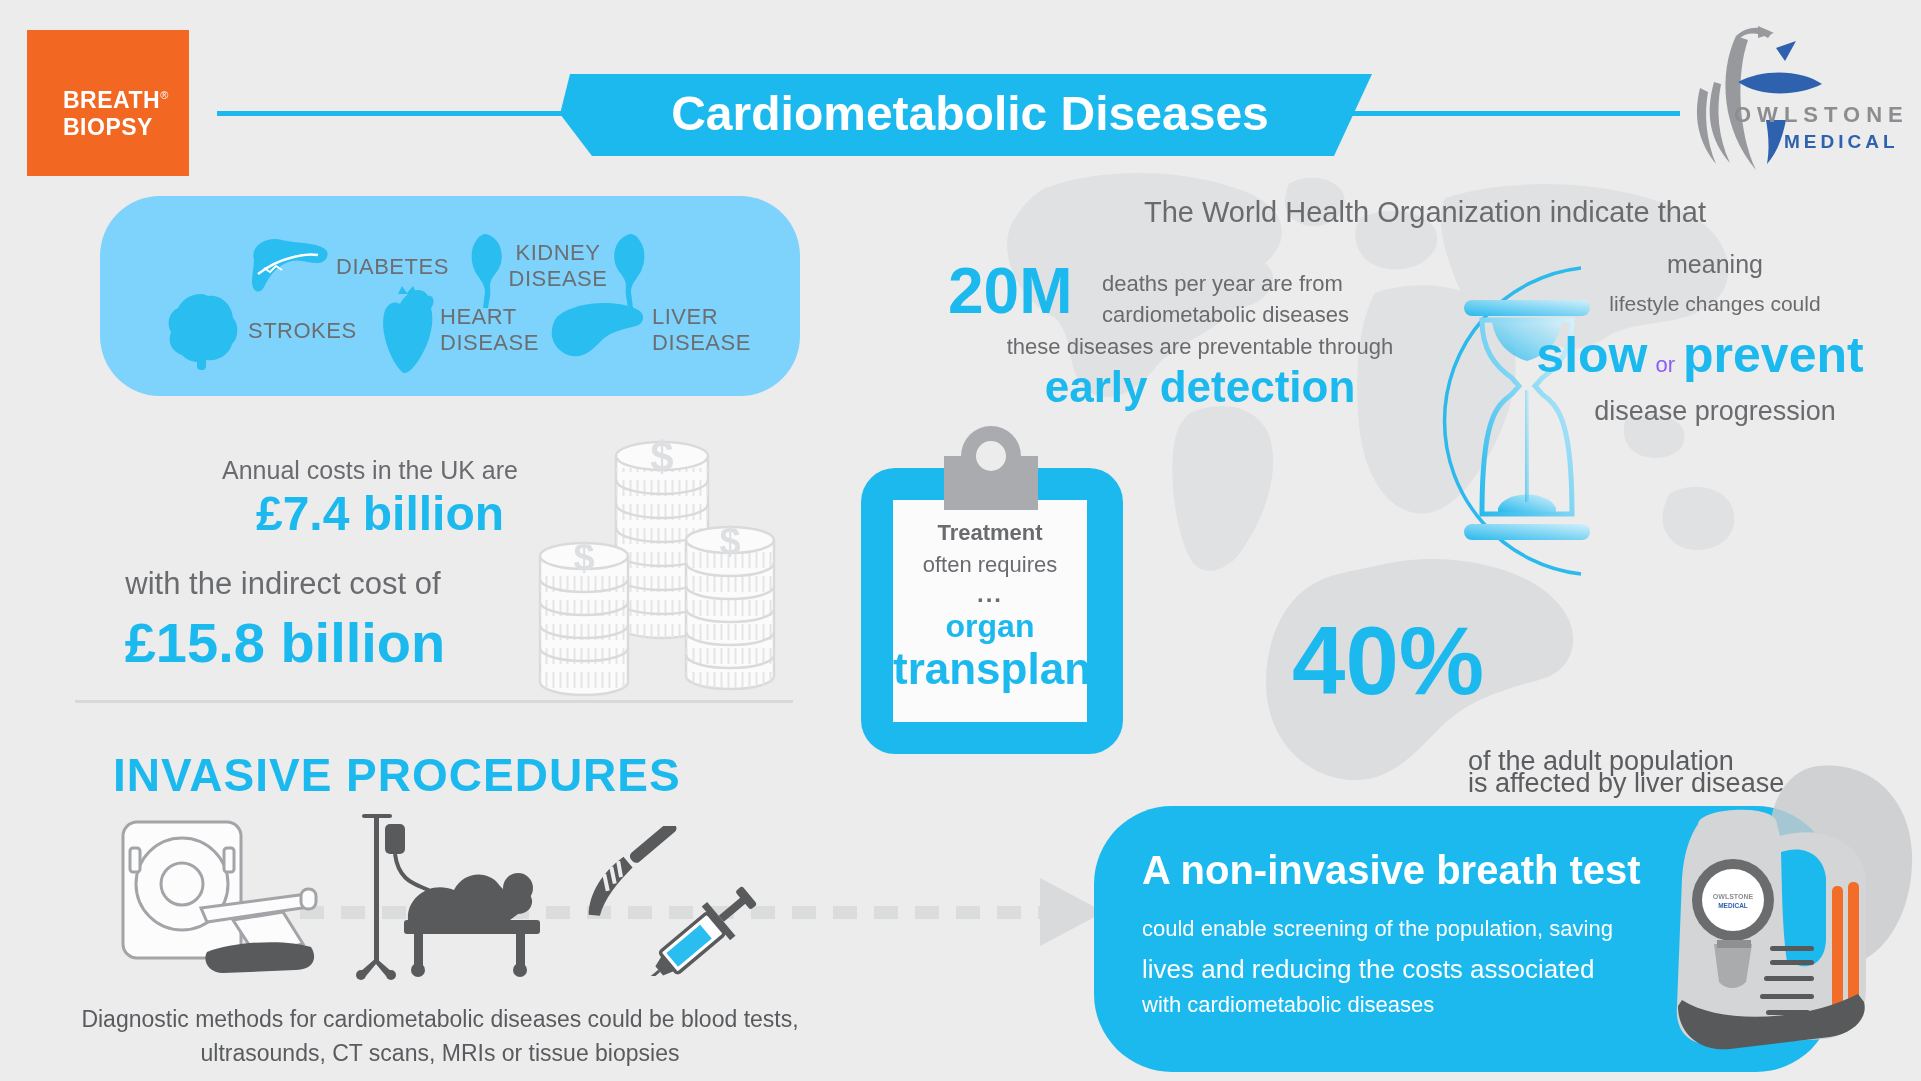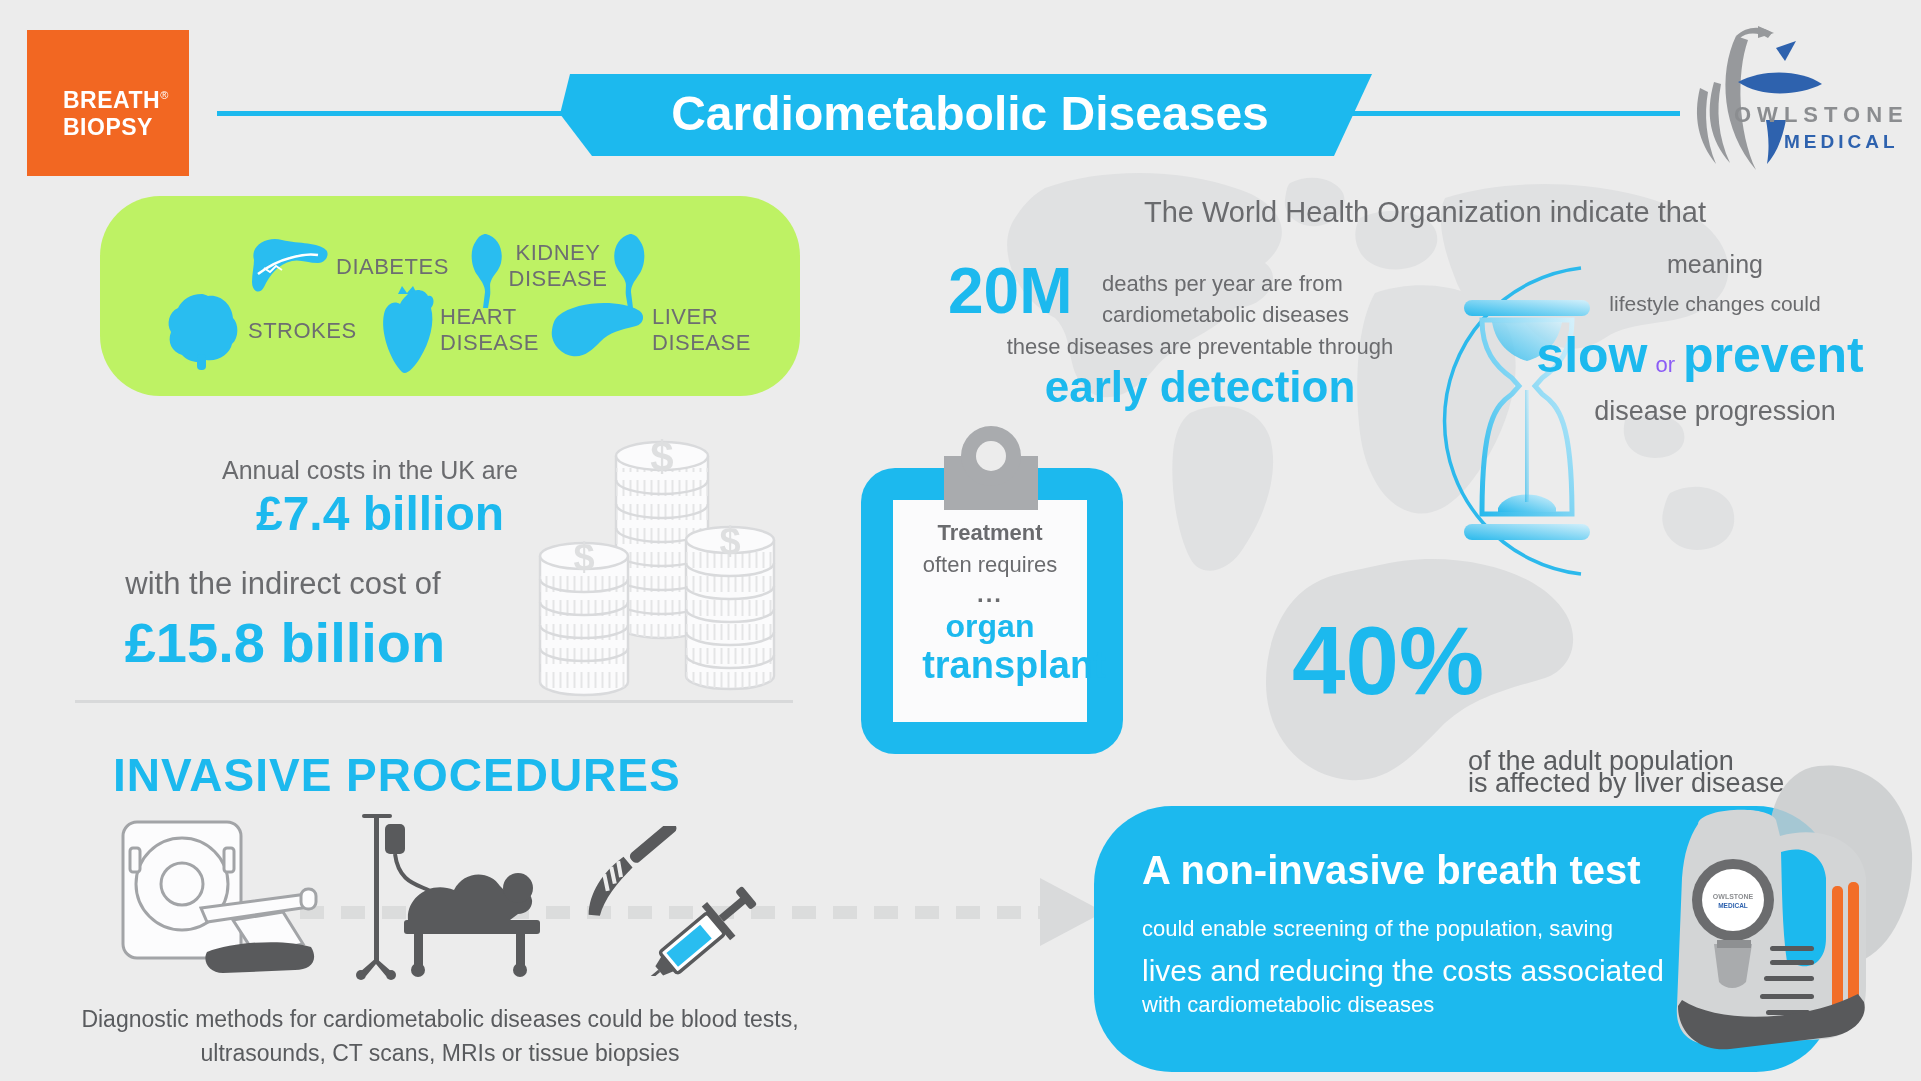--- a/index.html
+++ b/index.html
@@ -12,21 +12,21 @@
   
   .brandbox{left:27px;top:30px;width:162px;height:146px;background:#F26722;}
   .brandbox .txt{position:absolute;left:36px;top:52px;color:#fff;font-size:23px;font-weight:700;line-height:27px;letter-spacing:.5px;}
   .brandbox sup{font-size:11px;font-weight:400;}
   .hline{height:5px;background:#1CB9EE;top:111px;}
   .banner-title{left:610px;top:86px;width:720px;text-align:center;color:#fff;font-size:48px;font-weight:700;}
   .owl-word1{font-size:22px;font-weight:700;letter-spacing:6px;fill:#8B8D90;}
   .owl-word2{font-size:19px;font-weight:700;letter-spacing:4px;fill:#2E62AE;}
 
   
-  .dpanel{left:100px;top:196px;width:700px;height:200px;background:#bef264;border-radius:60px;}
+  .dpanel{left:100px;top:196px;width:700px;height:200px;background:#7dd3fc;border-radius:60px;}
   .dlabel{position:absolute;font-size:22px;letter-spacing:.5px;color:#6D6E71;line-height:26px;}
 
   
   .who-intro{left:1000px;top:196px;width:850px;font-size:29px;}
   .deaths-val{left:948px;top:254px;font-size:64px;font-weight:700;}
   .deaths-cap{left:1102px;top:268px;font-size:22px;line-height:31px;}
   .preventable{left:930px;top:334px;width:540px;font-size:22px;}
   .earlydet{left:930px;top:362px;width:540px;font-size:44px;font-weight:700;}
   .meaning{left:1560px;top:250px;width:310px;font-size:25px;}
   .lifestyle{left:1540px;top:292px;width:350px;font-size:21px;}
@@ -41,41 +41,41 @@
   .costs-ind{left:75px;top:610px;width:420px;font-size:56px;font-weight:700;}
   .divider{left:75px;top:700px;width:718px;height:3px;background:#D8D9DA;}
 
   
   .clipbody{left:861px;top:468px;width:262px;height:286px;background:#1CB9EE;border-radius:34px;}
   .clippaper{left:893px;top:500px;width:194px;height:222px;background:#FBFBFC;}
   .clip-t1{left:893px;top:520px;width:194px;font-size:22px;font-weight:bold;}
   .clip-t2{left:893px;top:552px;width:194px;font-size:22px;}
   .clip-dots{left:893px;top:580px;width:194px;font-size:24px;font-weight:700;letter-spacing:2px;}
   .clip-h1{left:893px;top:608px;width:194px;font-size:32px;font-weight:700;}
-  .clip-h2{left:893px;top:644px;width:194px;font-size:38px;font-weight:700;padding-left:24px;}
+  .clip-h2{left:893px;top:644px;width:194px;font-size:44px;font-weight:700;}
 
   
   .liver-val{left:1292px;top:606px;font-size:96px;font-weight:700;}
   .liver-l1{left:1468px;top:722px;font-size:27px;color:#5A5C5F;margin-top:24px;}
   .liver-l2{left:1468px;top:768px;font-size:27px;color:#5A5C5F;}
 
   
   .inv-title{left:113px;top:748px;font-size:46px;font-weight:700;letter-spacing:1px;}
   .dashline{left:300px;top:906px;width:742px;height:13px;
             background:repeating-linear-gradient(90deg,#DBDCDC 0 24px,transparent 24px 41px);}
   .dasharrow{left:1040px;top:878px;width:0;height:0;border-left:64px solid #D9DADB;
              border-top:34px solid transparent;border-bottom:34px solid transparent;}
   .cap1{left:40px;top:1006px;width:800px;font-size:23px;color:#595B5E;}
   .cap2{left:40px;top:1040px;width:800px;font-size:23px;color:#595B5E;}
 
   
   .btbox{left:1094px;top:806px;width:740px;height:266px;background:#1CB9EE;border-radius:78px;}
   .bt-title{left:1142px;top:848px;font-size:40px;font-weight:700;color:#fff;text-align:center;}
   .bt-l1{left:1142px;top:916px;font-size:22px;color:#fff;}
-  .bt-l2{left:1142px;top:954px;font-size:30px;color:#fff;}
+  .bt-l2{left:1142px;top:954px;font-size:26px;color:#fff;}
   .bt-l3{left:1142px;top:992px;font-size:22px;color:#fff;}
 </style>
 </head>
 <body>
 
 <div class="stage">
 
   <svg class="abs" style="left:985px;top:158px;" width="760" height="620" viewBox="0 0 760 620">
     <g fill="#E0E1E2">
       <path d="M60,30 C120,8 200,12 250,30 C300,45 310,80 280,105 C300,120 280,150 250,150 C230,175 190,185 170,210 C150,235 120,250 100,230 C80,210 90,180 70,160 C30,140 10,90 30,60 C40,44 50,36 60,30 Z"></path>

